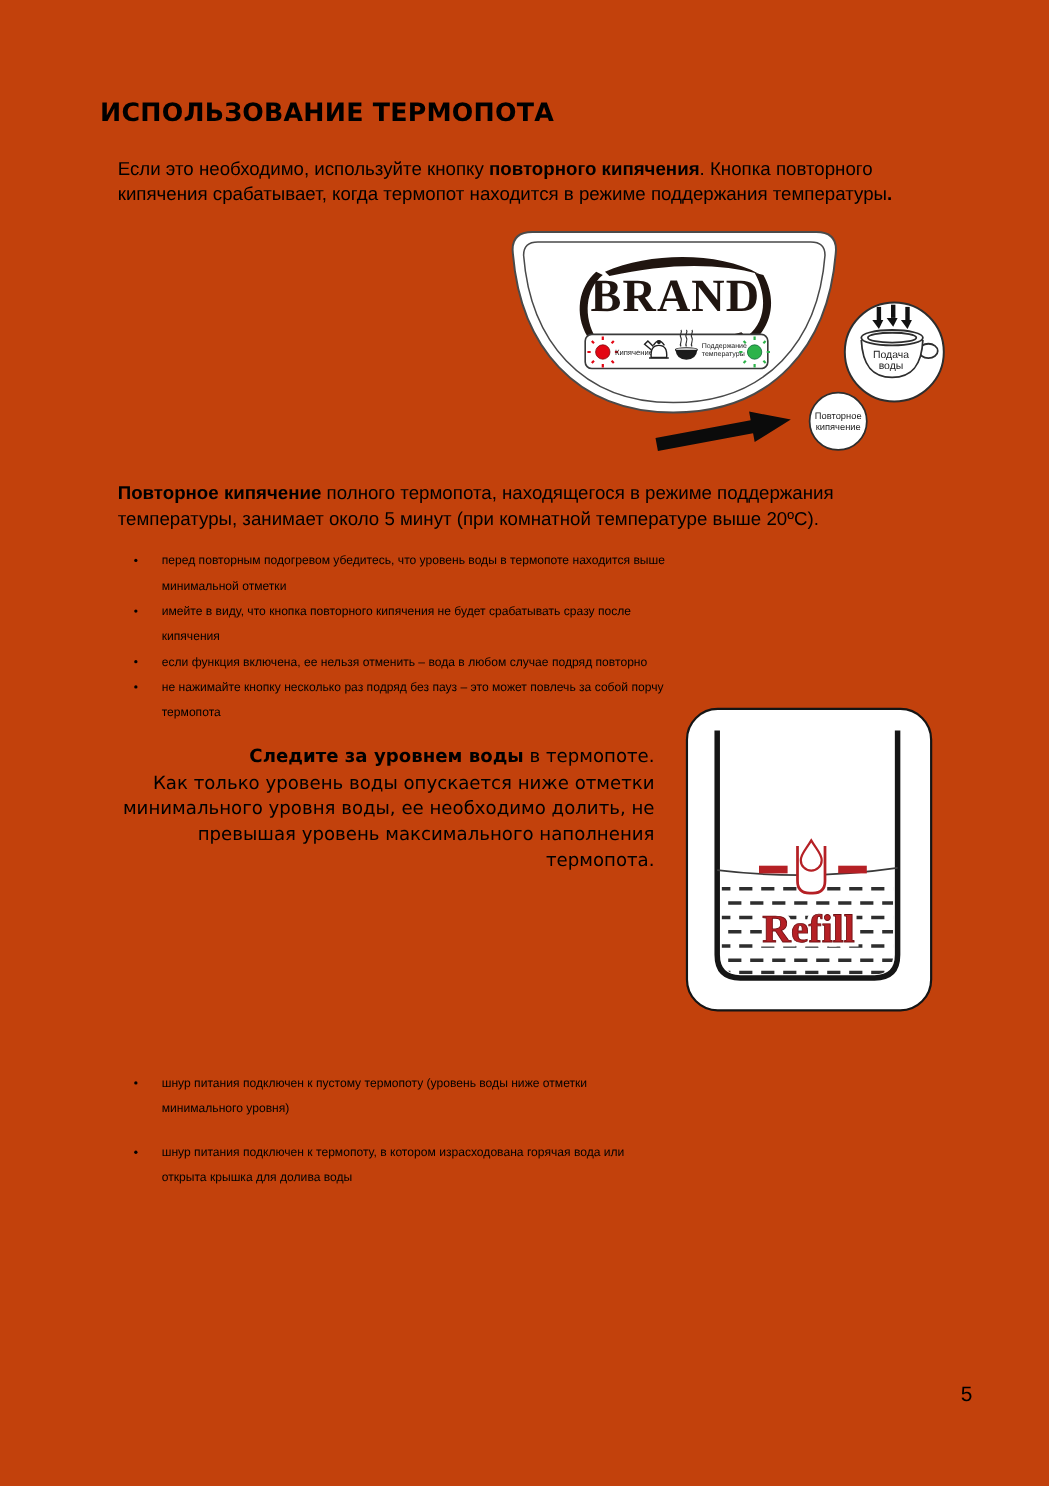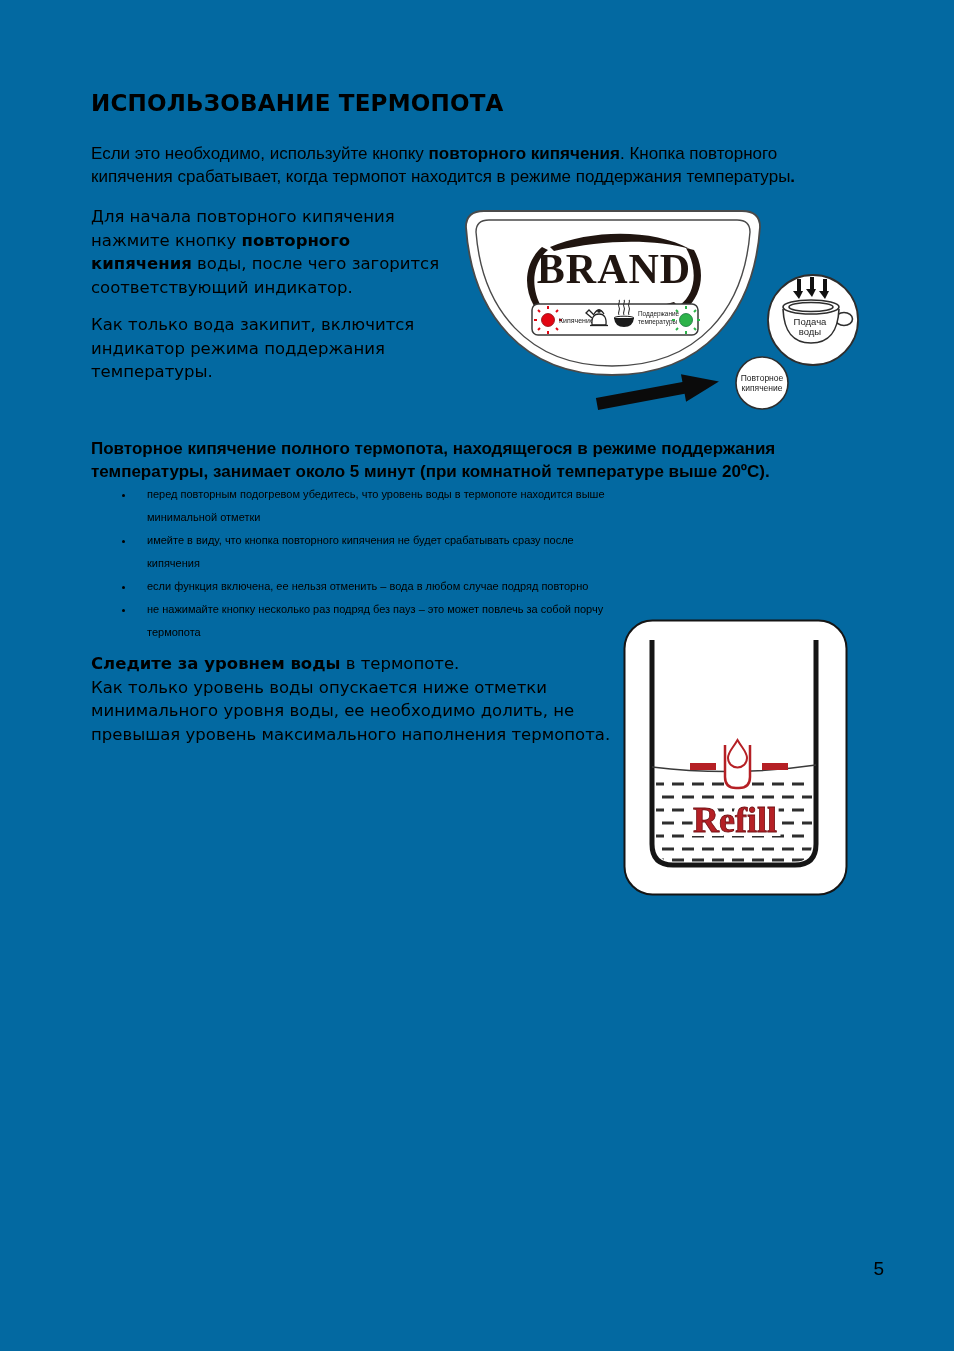--- a/index.html
+++ b/index.html
@@ -1,37 +1,37 @@
 <!DOCTYPE html>
 <html><head>
 <meta charset="utf-8">
 <style>
   html,body { margin:0; padding:0; background:#ffffff; }
   .page {
-    position:relative; width:954px; height:1351px; background:#0369a1;
+    position:relative; width:954px; height:1351px; background:#c2410c;
     box-sizing:border-box; padding:90px 64px 0 91px; overflow:hidden;
     color:#000; font-family:"Liberation Sans",sans-serif;
   }
   h1.doc-title {
     margin:0 0 26px 0; font-family:"DejaVu Sans",sans-serif;
     font-weight:bold; font-size:23px; letter-spacing:0.2px;
   }
-  p { margin:0; white-space:pre-line; }
+  p { margin:16px; white-space:pre-line; }
   .cond { font-family:"Liberation Sans",sans-serif; font-size:17px; line-height:23px; }
   .wide { font-family:"DejaVu Sans",sans-serif; font-size:16.5px; line-height:23.5px; }
   .intro { margin-top:0; }
   .row1 { position:relative; margin-top:17px; height:212px; }
   .leftcol { width:370px; }
   .p-boil-ind { margin-top:14px; }
   .fig-panel { position:absolute; left:367px; top:-2px; width:406px; height:212px; }
-  .p-reboil { margin-top:20px;font-weight:bold; }
+  .p-reboil { margin-top:20px; }
   ul.bullets { margin:0; padding:0 0 0 44px; list-style:disc outside; }
   ul.bullets li { padding-left:12px; font-family:"Liberation Sans",sans-serif;
     font-size:11px; line-height:23px; white-space:pre-line; }
-  .row2 { position:relative; margin-top:8px; height:278px; }
+  .row2 { position:relative; margin-top:8px; height:278px;text-align:right; }
   .leftcol2 { width:520px; }
   .fig-refill { position:absolute; left:531px; top:-34px; width:228px; height:280px; }
   ul.bullets.spaced { margin-top:20px; }
   ul.bullets.spaced li + li { margin-top:17px; }
   .p-final { margin-top:19px; }
   .page-num { position:absolute; top:1258px; right:70px; font-size:19px;
     font-family:"Liberation Sans",sans-serif; }
   svg text { font-family:"Liberation Sans",sans-serif; }
   svg text.brand-text { font-family:"Liberation Serif",serif; font-weight:bold; }
   svg text.refill-text { font-family:"Liberation Serif",serif; font-weight:bold; }
@@ -40,29 +40,20 @@
 <body>
 
 <div class="page">
 
   <h1 class="doc-title">ИСПОЛЬЗОВАНИЕ ТЕРМОПОТА</h1>
 
   <p class="cond intro"><span>Если это необходимо, используйте кнопку </span><b>повторного кипячения</b><span>. Кнопка повторного
 кипячения срабатывает, когда термопот находится в режиме поддержания температуры</span><b>.</b></p>
 
   <div class="row1">
-    <div class="leftcol">
-      <p class="wide"><span>Для начала повторного кипячения
-нажмите кнопку </span><b>повторного
-кипячения</b><span> воды, после чего загорится
-соответствующий индикатор.</span></p>
-      <p class="wide p-boil-ind">Как только вода закипит, включится
-индикатор режима поддержания
-температуры.</p>
-    </div>
 
     <svg class="fig-panel" viewBox="0 0 406 212" xmlns="http://www.w3.org/2000/svg">
 
       <path d="M 8,24 Q 8,8 26,8 L 284,8 Q 302,8 302,24 C 296,112 244,172 154,172 C 66,172 14,112 8,24 Z" fill="#ffffff" stroke="#4a4a4a" stroke-width="1.8"></path>
       <path d="M 18,29 Q 18,17 31,17 L 279,17 Q 292,17 292,29 C 286,106 240,163 154,163 C 70,163 24,106 18,29 Z" fill="#ffffff" stroke="#4a4a4a" stroke-width="1.4"></path>
 
       <g fill="#201510">
         <path d="M 84,44 C 68,58 64,82 76,103 L 84,105 C 72,85 74,60 90,47 Z"></path>
         <path d="M 92,44 C 134,26 196,26 232,46 C 196,36 148,36 96,48 Z"></path>
         <path d="M 228,106 C 244,92 248,68 236,47 L 228,45 C 240,66 238,90 222,102 Z"></path>
@@ -197,17 +188,23 @@
       <rect x="68" y="145" width="26" height="7" fill="#b52025"></rect>
       <rect x="140" y="145" width="26" height="7" fill="#b52025"></rect>
       <path d="M 103,127 L 103,159 Q 103,170 114,170 L 117,170 Q 128,170 128,159 L 128,127" fill="#ffffff" stroke="#b52025" stroke-width="2.5"></path>
       <path d="M 115.5,122 C 111,130 106,134 106,140 A 9.5,9.5 0 0 0 125,140 C 125,134 120,130 115.5,122 Z" fill="#ffffff" stroke="#b52025" stroke-width="2"></path>
       <text class="refill-text" x="113" y="214" text-anchor="middle" font-size="36" fill="#ffffff" stroke="#ffffff" stroke-width="8">Refill</text>
       <text class="refill-text" x="113" y="214" text-anchor="middle" font-size="36" fill="#b52025" stroke="#6f1013" stroke-width="0.8">Refill</text>
     </svg>
   </div>
 
 
+  <ul class="bullets spaced">
+    <li>шнур питания подключен к пустому термопоту (уровень воды ниже отметки
+минимального уровня)</li>
+    <li>шнур питания подключен к термопоту, в котором израсходована горячая вода или
+открыта крышка для долива воды</li>
+  </ul>
 
 
   <div class="page-num">5</div>
 
 </div>
 
 </body></html>

